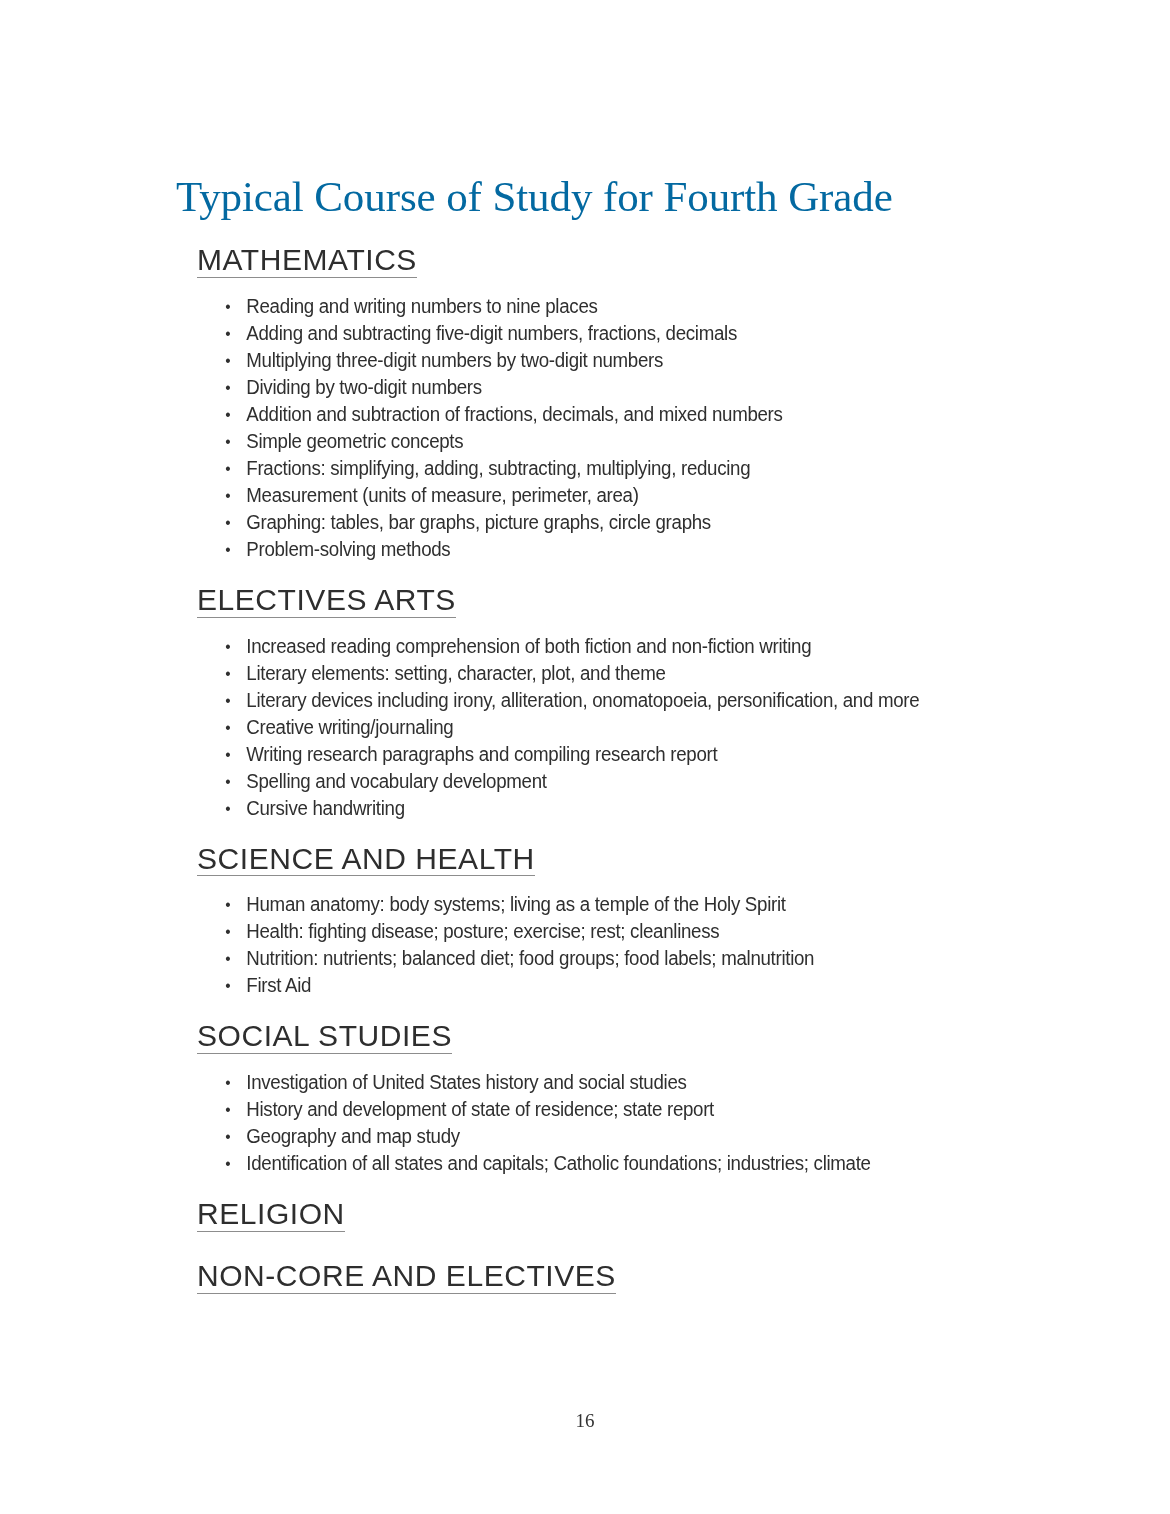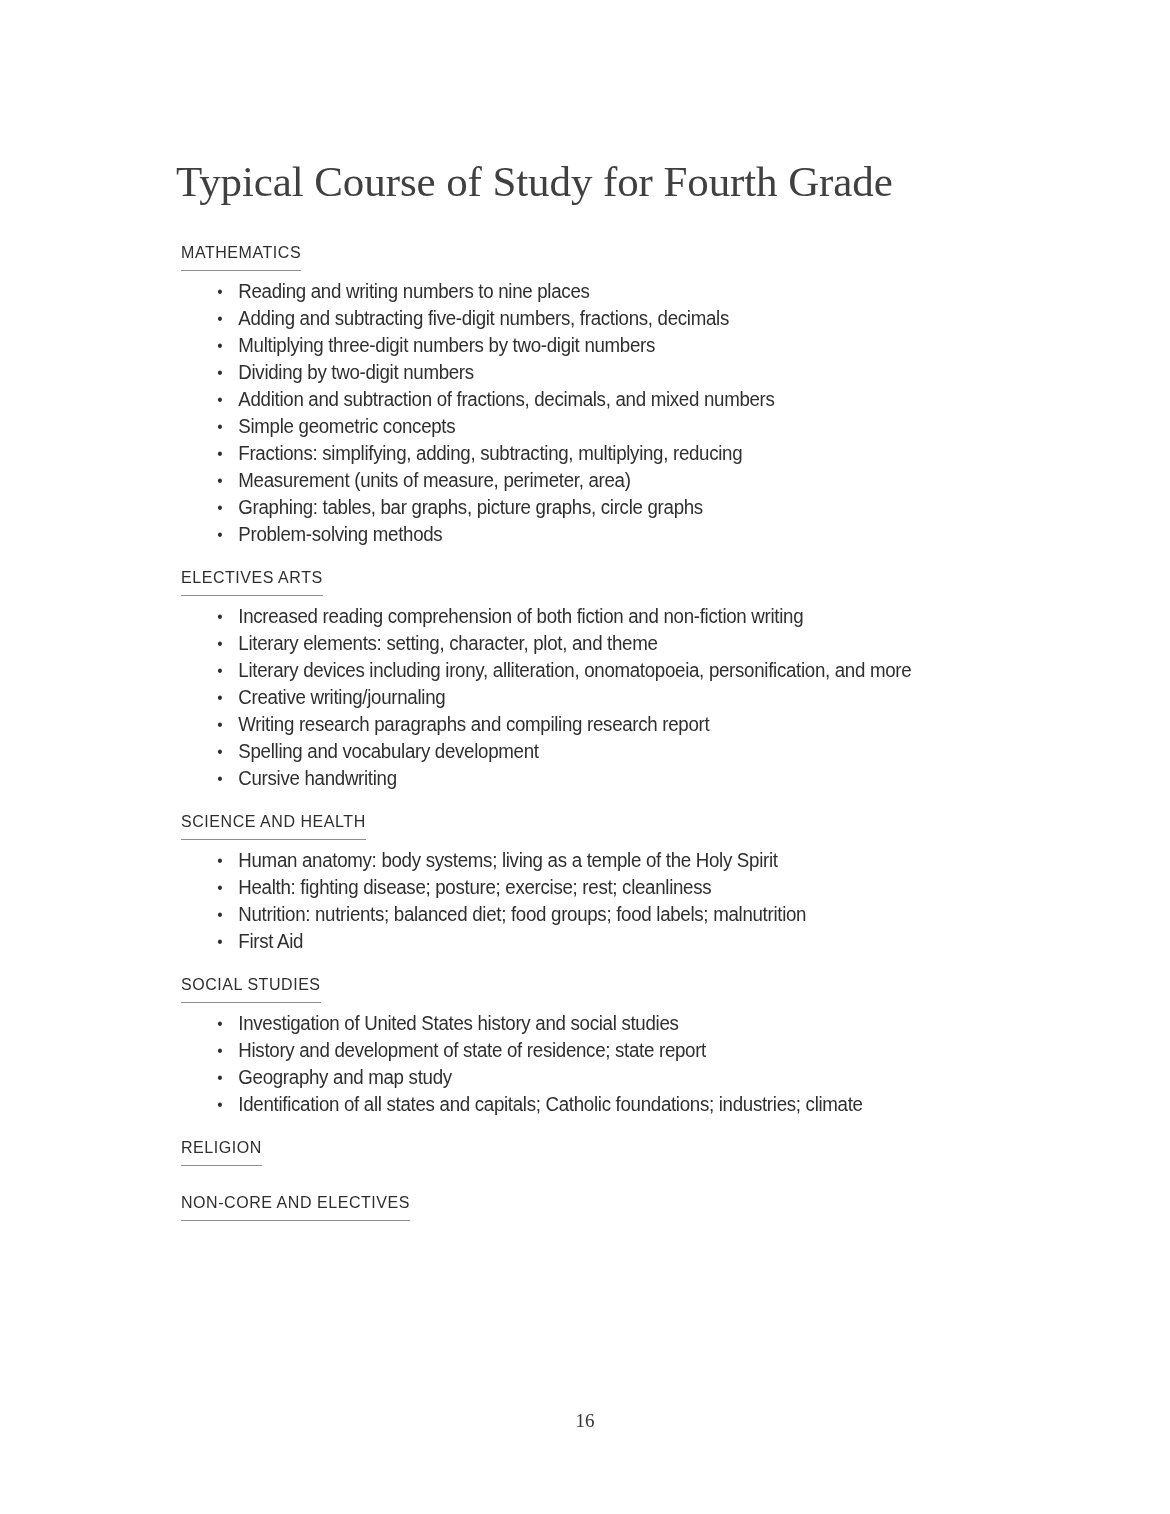--- a/index.html
+++ b/index.html
@@ -13,57 +13,57 @@
     height: 1514px;
     background: #ffffff;
     margin: 0 auto;
     overflow: hidden;
     font-family: "Liberation Sans", sans-serif;
     -webkit-font-smoothing: antialiased;
   }
   .page-title {
     position: absolute;
     left: 176px;
-    top: 157px;
+    top: 172px;
     width: 900px;
     font-family: "Liberation Serif", serif;
     font-size: 43px;
     font-weight: normal;
     letter-spacing: -0.1px;
-    color: #404040;
+    color: #0369a1;
     white-space: nowrap;
     margin: 0;
   }
   .content {
     position: absolute;
     left: 181px;
     top: 244px;
     width: 790px;
   }
   .section {
     margin: 0 0 21px 0;
   }
   .section:last-child {
     margin-bottom: 0;
   }
   .section-heading {
     font-family: "Liberation Sans", sans-serif;
-    font-size: 16px;
+    font-size: 30px;
     font-weight: normal;
     letter-spacing: 0.55px;
     color: #2e2e2e;
     display: inline-block;
     border-bottom: 1.3px solid #8d8d8d;
-    padding-bottom: 8px;
-    margin: 0 0 7px 0;
+    padding-bottom: 1px;
+    margin: 0 0 7px 16px;
     line-height: 1.06;
   }
   ul.bullets {
     list-style: none;
-    margin: 0;
+    margin: 8px;
     padding: 0;
   }
   ul.bullets li {
     position: relative;
     padding-left: 60px;
     font-size: 19.6px;
     line-height: 27px;
     color: #2f2f2f;
     font-family: "Liberation Sans", sans-serif;
     letter-spacing: -0.32px;

